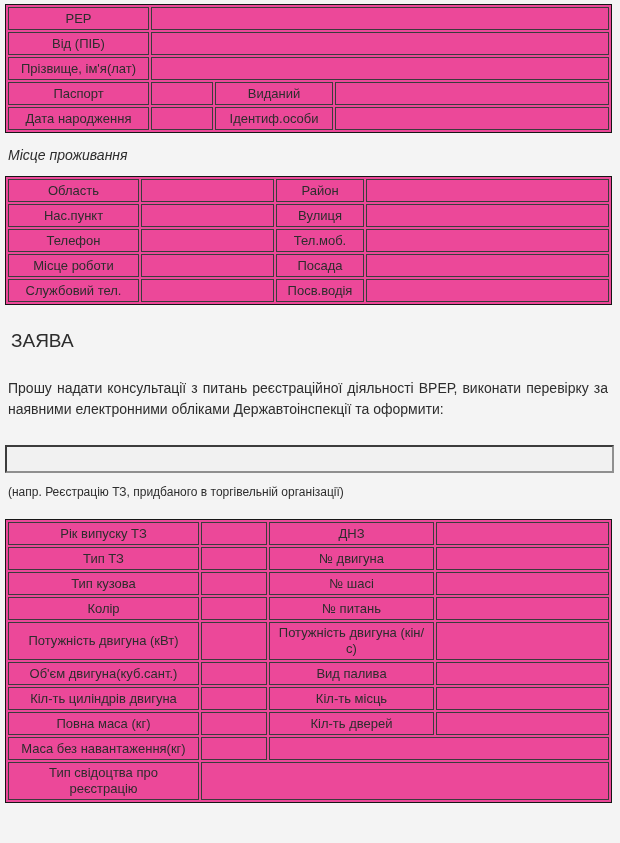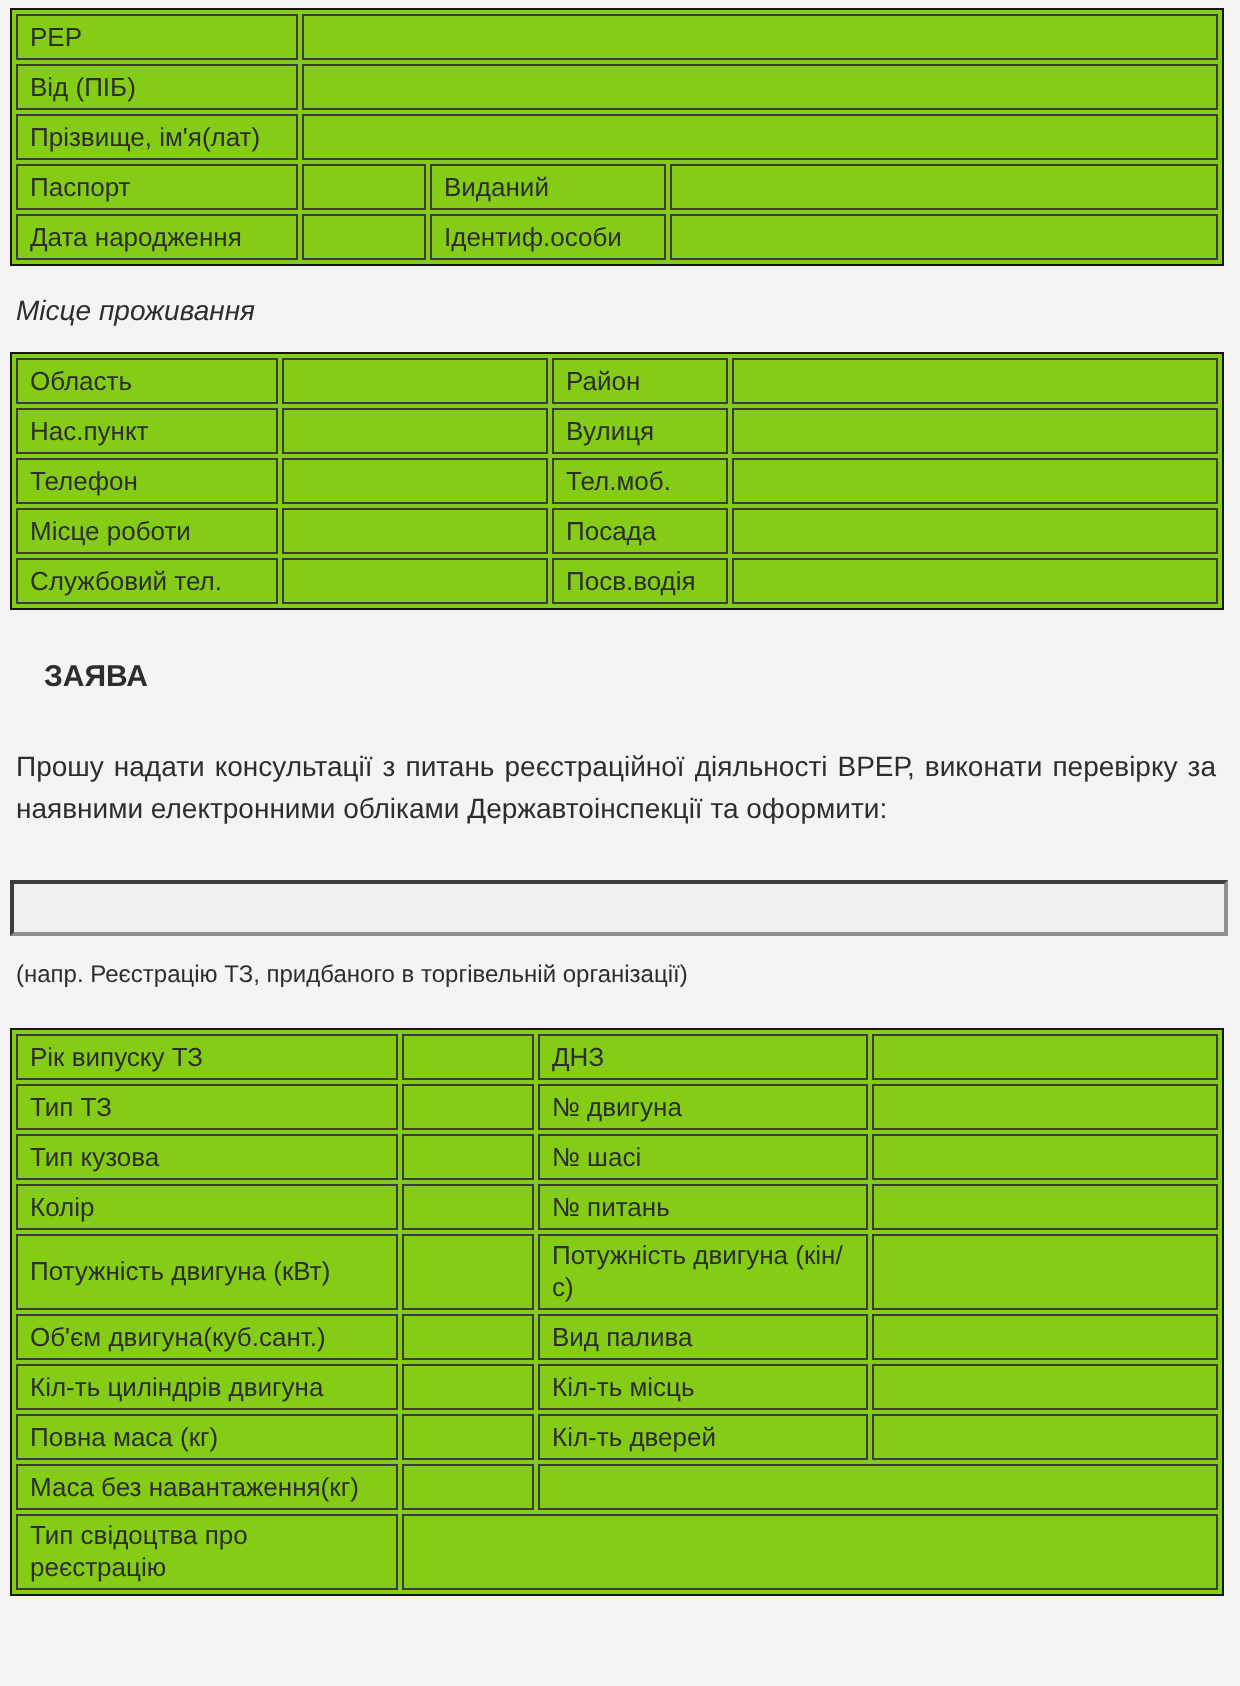--- a/index.html
+++ b/index.html
@@ -11,42 +11,43 @@
     padding:4px 5px;
     box-sizing:border-box;
     overflow:hidden;
   }
   table{
     border-collapse:separate;
     border-spacing:2px;
     table-layout:fixed;
     width:607px;
     border:1px solid #161616;
-    background:#84cc16;
+    background:#ec4899;
+    text-align:center;
   }
   td{
     box-sizing:border-box;
     border:1px solid #3c3c3c;
     padding:2px 6px;
     height:23px;
     font-size:13px;
     line-height:16px;
     overflow:hidden;
     vertical-align:middle;
     white-space:normal;
   }
   .residence-heading{
     margin:14px 0 13px 3px;
     font-size:14px;
     font-style:italic;
   }
   .application-heading{
-    margin:25px 0 0 17px;
-    font-size:15px;
-    font-weight:bold;
+    margin:25px 0 0 6px;
+    font-size:19px;
+    font-weight:normal;
   }
   .request-text{
     margin:26px 0 0 3px;
     width:600px;
     font-size:14px;
     line-height:21px;
     text-align:justify;
   }
   .request-input{
     display:block;

